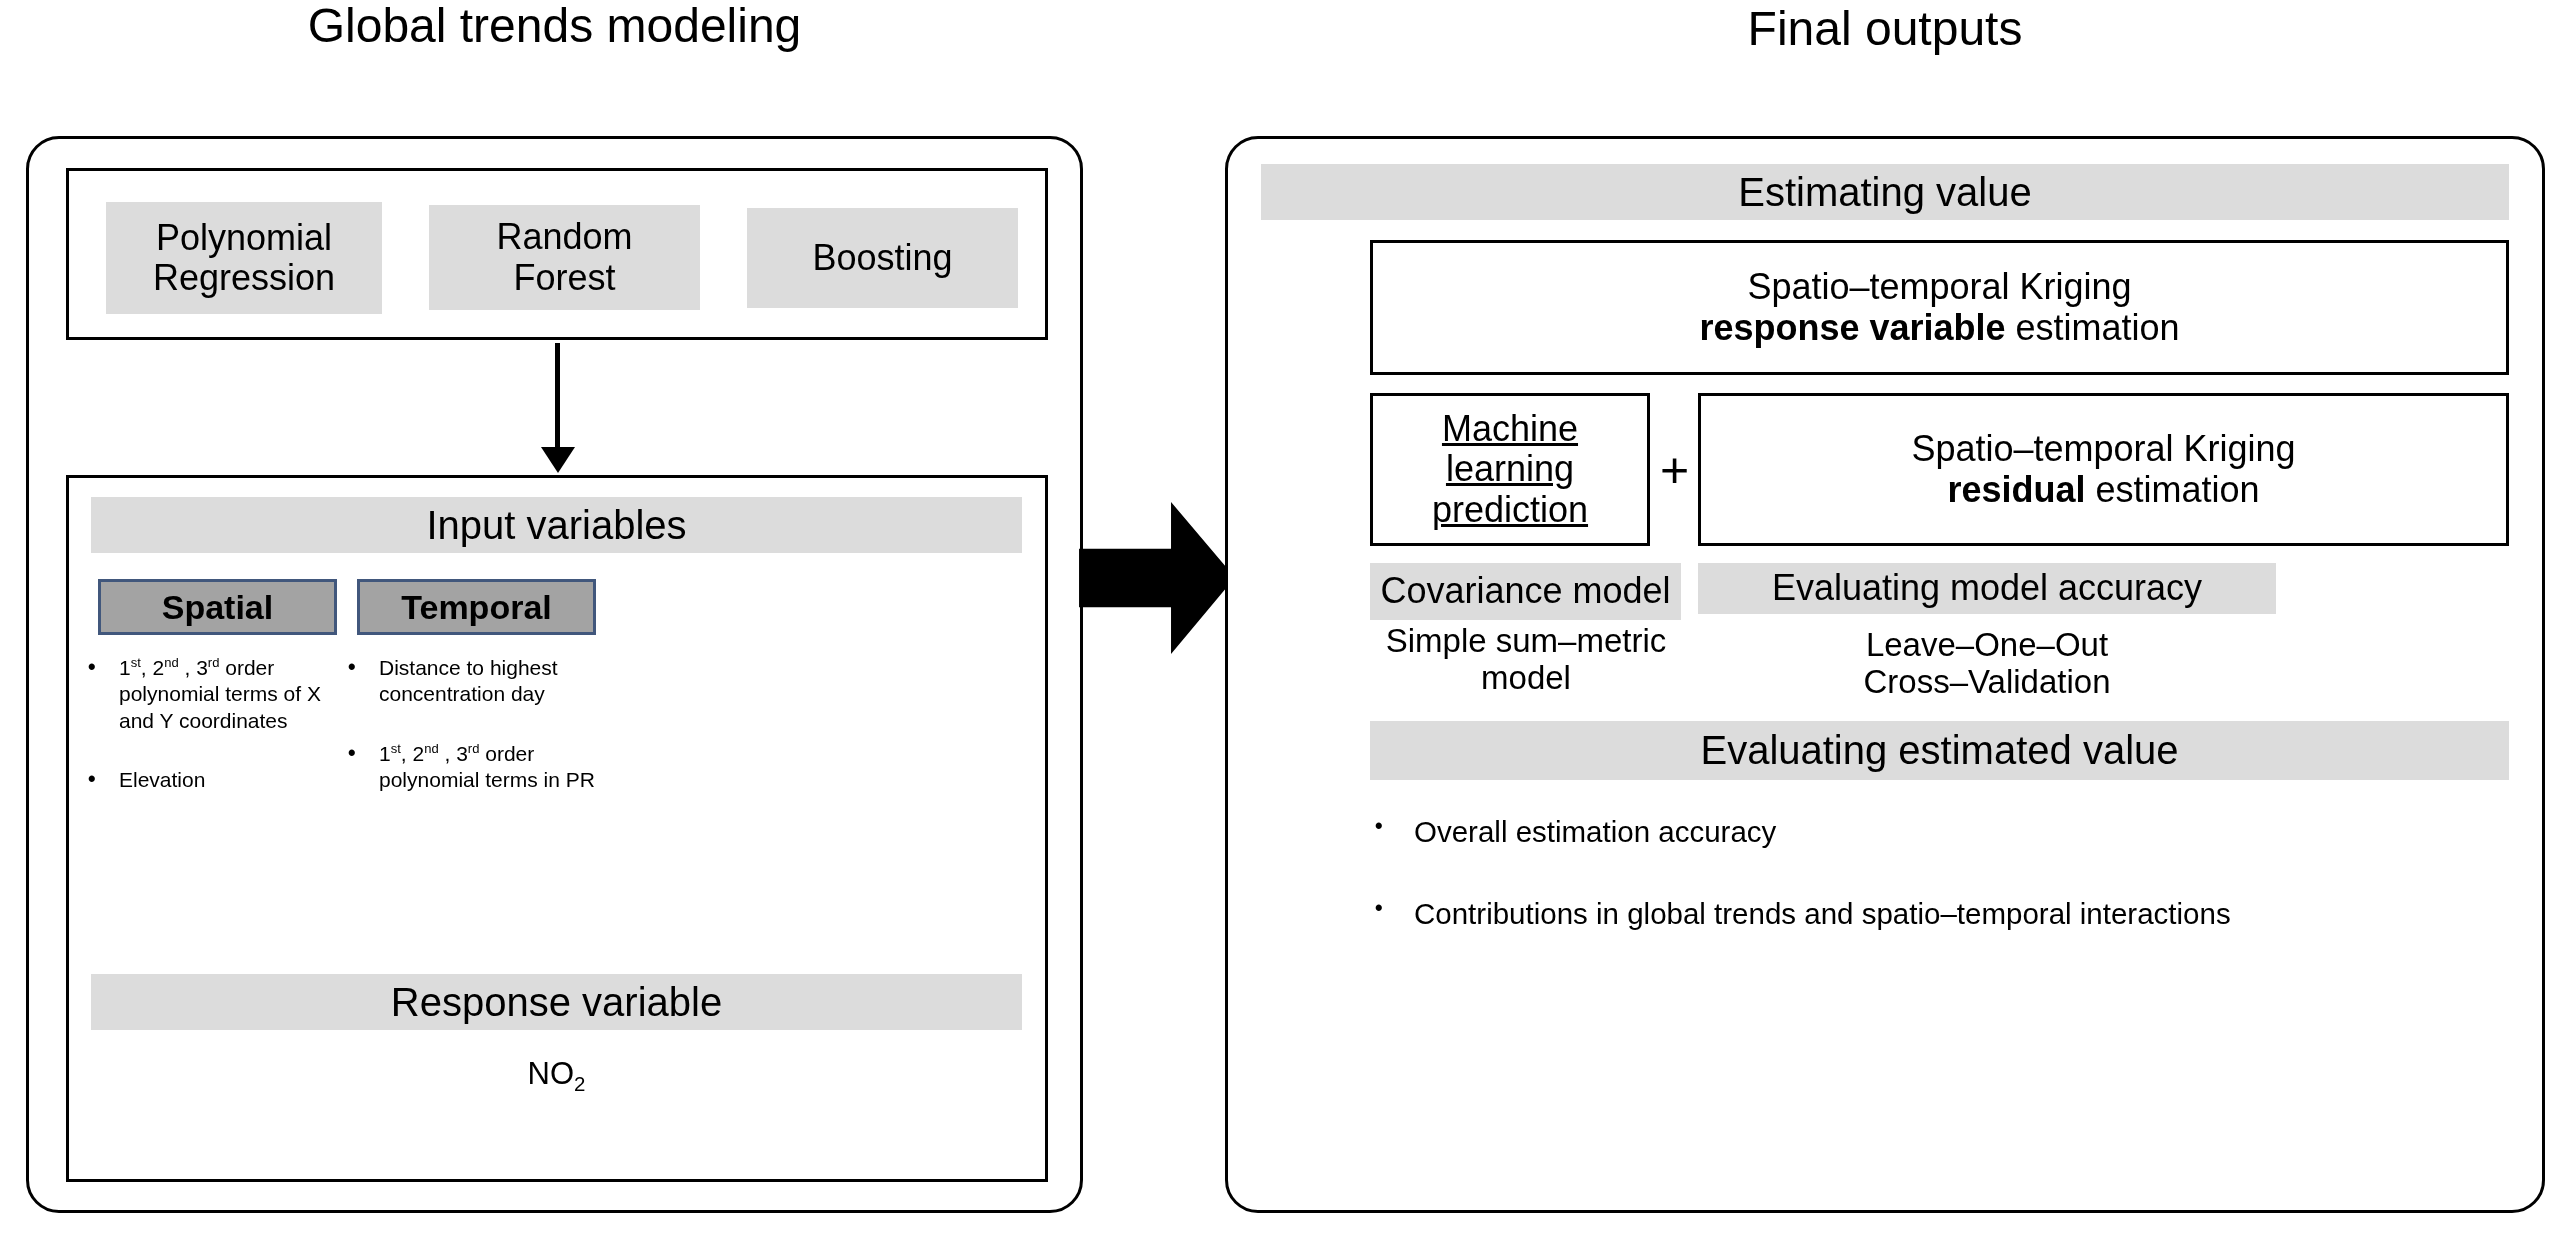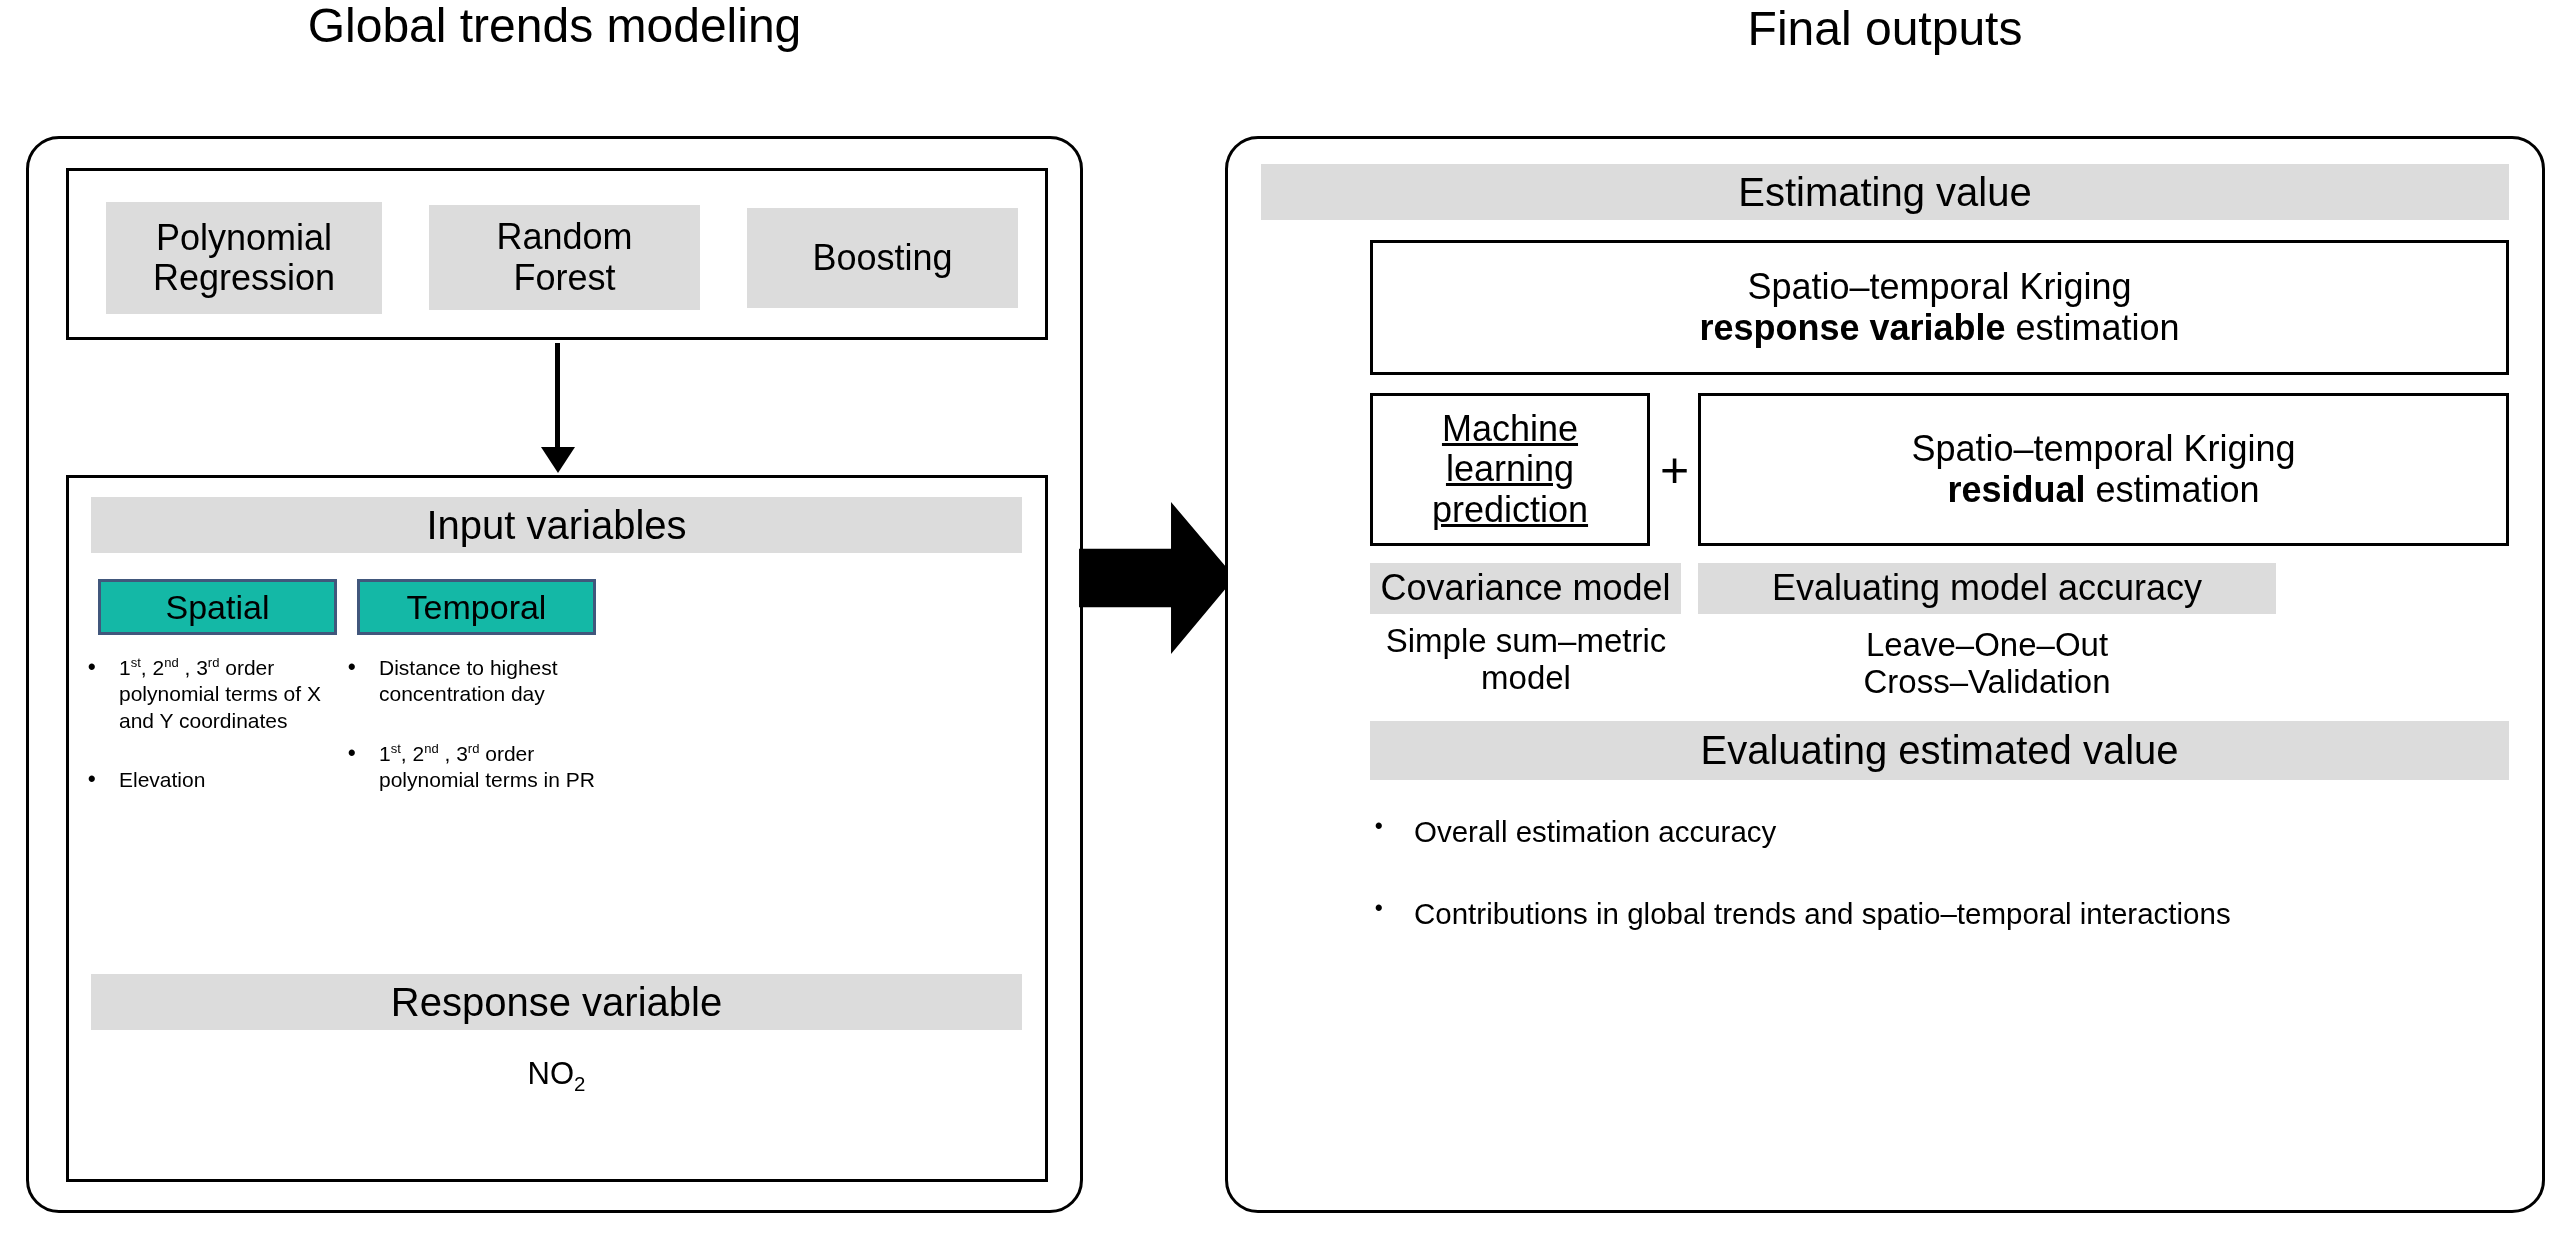--- a/index.html
+++ b/index.html
@@ -34,21 +34,22 @@
   }
 
   
   .boxed {
     border: 3.9px solid #000000;
     background: #ffffff;
   }
   
   .box-blue {
     border: 3.1px solid #41577c;
-    background: #14b8a6;
+    background: #a3a3a3;
+    font-weight: bold;
   }
 
   
   .gray {
     background: #dcdcdc;
   }
 
   .center-txt {
     display: flex;
     align-items: center;
@@ -210,21 +211,21 @@
     <span>+</span>
   </div>
 
   <div class="abs boxed center-txt f-box" style="left:470px; top:254px; width:811px; height:153px;">
     <span>
       <span>Spatio–temporal Kriging</span><br>
       <b class="strong">residual</b><span> estimation</span>
     </span>
   </div>
 
-  <div class="abs gray center-txt f-chip" style="left:142px; top:424px; width:311px; height:51px;">
+  <div class="abs gray center-txt f-chip" style="left:142px; top:424px; width:311px; height:57px;">
     <span>Covariance model</span>
   </div>
 
   <div class="abs gray center-txt f-chip" style="left:470px; top:424px; width:578px; height:51px;">
     <span>Evaluating model accuracy</span>
   </div>
 
   <div class="abs center-txt f-plain" style="left:117px; top:499px; width:362px; height:44px;">
     <span>Simple sum–metric model</span>
   </div>

